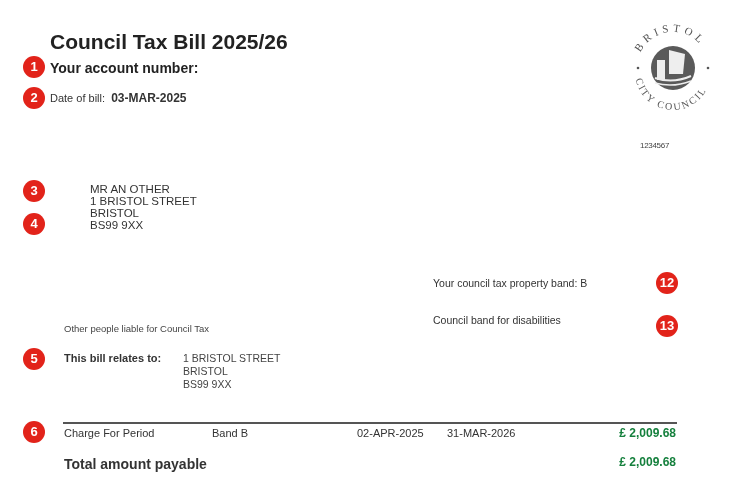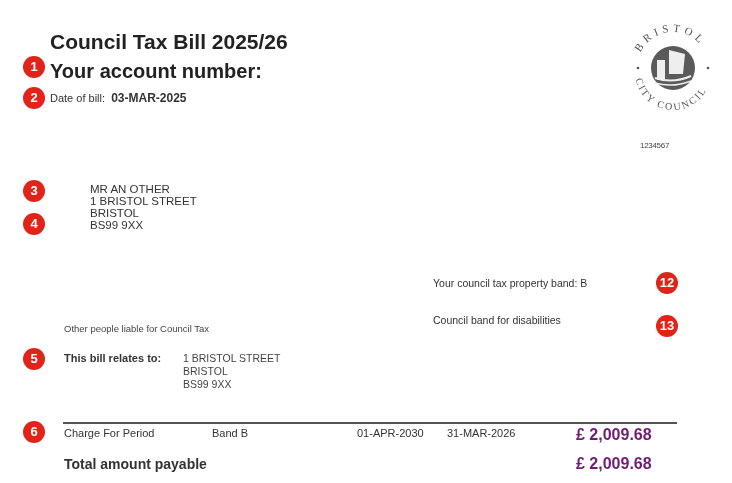--- a/index.html
+++ b/index.html
@@ -8,35 +8,35 @@
       font-family: "Liberation Sans", sans-serif; color: #222222;
     }
     .abs { position: absolute; }
     .badge {
       position: absolute; width: 22px; height: 22px; border-radius: 50%;
       background: #e2231a; color: #ffffff; font-weight: bold;
       font-family: "Liberation Sans", sans-serif;
       font-size: 13px; line-height: 22px; text-align: center;
     }
     .title { left: 50px; top: 30px; font-size: 21px; font-weight: bold; color: #222; }
-    .acct { left: 50px; top: 60px; font-size: 20px; font-weight: bold; color: #222; }
+    .acct { left: 50px; top: 60px; font-size: 14px; font-weight: bold; color: #222; }
     .date { left: 50px; top: 91px; font-size: 11px; color: #333; }
     .date b { font-weight: bold; font-size: 12px; }
     .pay { left: 425px; top: 38px; font-size: 12px; line-height: 14px; color: #333; }
     .pay b { font-weight: bold; }
     .refno { left: 640px; top: 141px; font-size: 8px; color: #444; letter-spacing: -0.3px; }
     .address { left: 90px; top: 183px; font-size: 11.5px; line-height: 12px; color: #333; }
     .band { left: 433px; top: 277px; font-size: 10.5px; color: #333; }
     .reduced { left: 433px; top: 315px; font-size: 10.5px; line-height: 11px; color: #333; }
     .others { left: 64px; top: 323px; font-size: 9.5px; color: #444; }
     .relates-label { left: 64px; top: 352px; font-size: 11px; font-weight: bold; color: #333; }
     .relates-addr { left: 183px; top: 352px; font-size: 10.5px; line-height: 13px; color: #444; }
     .rule { left: 63px; top: 422px; width: 614px; height: 2px; background: #555; }
     .row { position: absolute; top: 427px; font-size: 11px; color: #333; }
-    .amount { position: absolute; font-size: 16px; font-weight: bold; color: #701a75; text-align: left; width: 100px; }
+    .amount { position: absolute; font-size: 12px; font-weight: bold; color: #15803d; text-align: right; width: 100px; }
     .total-label { left: 64px; top: 456px; font-size: 14px; font-weight: bold; color: #333; }
     .logo { position: absolute; left: 625px; top: 20px; width: 95px; height: 90px; }
   </style>
 </head>
 <body>
 
 <div class="abs title">Council Tax Bill 2025/26</div>
 <div class="badge" style="left:23px; top:56px;">1</div>
 <div class="abs acct">Your account number:</div>
 <div class="badge" style="left:23px; top:87px;">2</div>
@@ -93,18 +93,18 @@
 <div class="abs relates-addr">
   <div>1 BRISTOL STREET</div>
   <div>BRISTOL</div>
   <div>BS99 9XX</div>
 </div>
 
 <div class="badge" style="left:23px; top:421px;">6</div>
 <div class="abs rule"></div>
 <div class="row" style="left:64px;">Charge For Period</div>
 <div class="row" style="left:212px;">Band B</div>
-<div class="row" style="left:357px;">01-APR-2030</div>
+<div class="row" style="left:357px;">02-APR-2025</div>
 <div class="row" style="left:447px;">31-MAR-2026</div>
 <div class="amount" style="left:576px; top:426px;">£ 2,009.68</div>
 
 <div class="abs total-label">Total amount payable</div>
 <div class="amount" style="left:576px; top:455px;">£ 2,009.68</div>
 
 </body></html>

